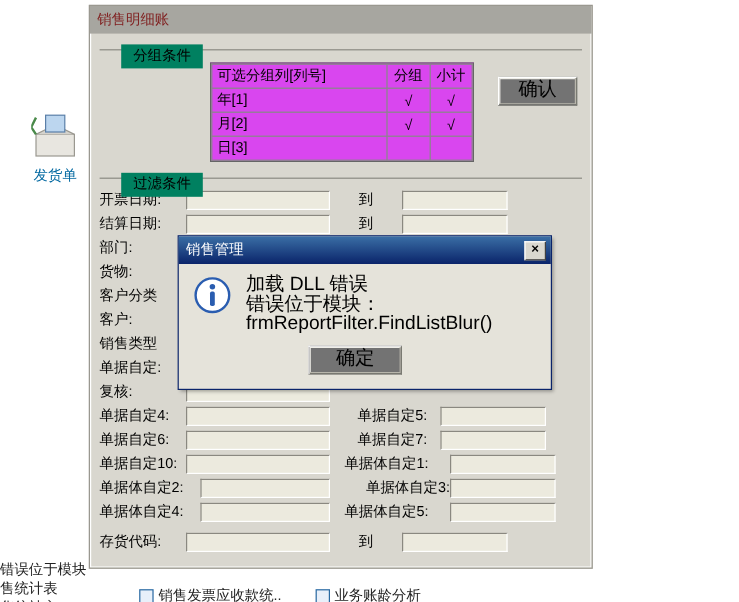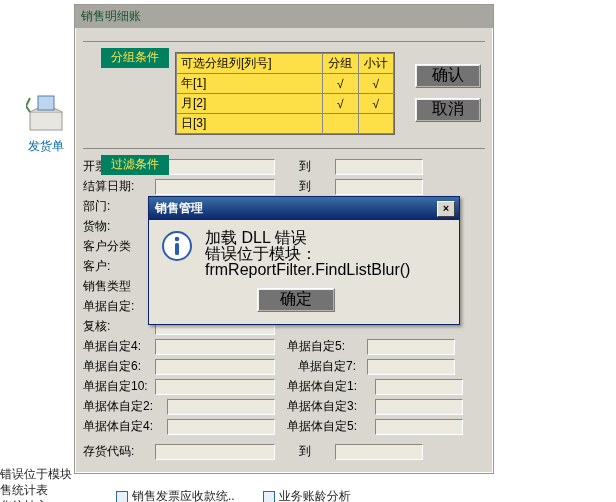--- a/index.html
+++ b/index.html
@@ -1,44 +1,44 @@
 <!DOCTYPE html>
 <html><head>
 <meta charset="utf-8">
 <style>
   html,body{margin:0;padding:0;width:616px;height:502px;background:#fff;font-family:"Microsoft YaHei","SimSun",Arial,sans-serif;font-size:12px;color:#000;overflow:hidden}
   .desktop{position:relative;width:616px;height:502px}
   .desk-icon{position:absolute;left:18px;top:94px;width:56px;text-align:center}
   .desk-icon svg{display:block;margin:0 auto}
   .desk-icon .lbl{margin-top:4px;font-size:12px;color:#0369a1}
   .main-win{position:absolute;left:74px;top:4px;width:420px;height:470px;background:#d9d7cf;border:1px solid #9a9890;box-shadow:0 0 0 1px #fff inset;box-sizing:border-box}
-  .titlebar{background:#a7a6a0;color:#14532d;font-size:12px;padding:3px 6px}
+  .titlebar{background:#a7a6a0;color:#7f1d1d;font-size:12px;padding:3px 6px}
   .body{position:relative;padding:6px 8px 8px 8px}
   .group-hdr{position:relative;height:14px;margin-bottom:2px}
   .group-hdr .line{position:absolute;top:7px;left:0;right:0;border-top:1px solid #8b8a82}
-  .group-hdr .lbl{position:absolute;top:14px;left:18px;background:#008060;color:#fde047;padding:1px 10px 2px 10px;font-size:12px}
-  .grid{margin:4px 0 0 92px;width:218px;border:1px solid #666;background:#fde047;font-size:12px}
+  .group-hdr .lbl{position:absolute;top:3px;left:18px;background:#008060;color:#000000;padding:1px 10px 2px 10px;font-size:12px}
+  .grid{margin:4px 0 0 92px;width:218px;border:1px solid #666;background:#d946ef;font-size:12px}
   .grid table{border-collapse:collapse;width:100%}
   .grid th,.grid td{border:1px solid #888;padding:1px 4px;font-weight:normal;text-align:left;height:16px;box-sizing:border-box}
   .grid th.g1{width:140px}
   .grid th.g2,.grid th.g3{width:34px;text-align:center}
   .grid td.ck{text-align:center;font-family:Arial}
   .btn{display:block;width:64px;height:22px;background:#737373;border:1px solid #fff;border-right-color:#7a7a72;border-bottom-color:#7a7a72;box-shadow:inset -1px -1px 0 #b8b6ac,inset 1px 1px 0 #efeee8;font-size:16px;text-align:center;line-height:20px;cursor:default}
   .side-btns{position:absolute;right:12px;top:36px}
   .side-btns .btn{margin-bottom:10px}
   .form-area{margin-top:2px}
   .row{display:flex;align-items:center;height:19px;margin-bottom:1px}
   .lblcell{width:72px;color:#000000}
   .midcell{width:60px;text-align:center}
   .inp{height:16px;background:#eceade;border:1px solid #fff;border-top-color:#8a8880;border-left-color:#8a8880;box-sizing:border-box}
   .inp.w1{width:120px}
   .inp.w2{width:88px}
   .dialog{position:absolute;left:148px;top:196px;width:310px;background:#e5e3da;border:1px solid #0a246a;box-shadow:2px 2px 3px rgba(0,0,0,.35)}
   .dlg-title{background:linear-gradient(#3a6ea5,#0a246a);color:#fff;font-size:12px;padding:3px 4px 3px 6px;display:flex;align-items:center}
-  .dlg-title .t{flex:1;font-weight:bold}
+  .dlg-title .t{flex:1;font-weight:normal}
   .dlg-x{width:16px;height:14px;background:#d9d7cf;border:1px solid #fff;border-right-color:#404040;border-bottom-color:#404040;color:#000;font:bold 11px/12px Arial;text-align:center;cursor:default}
   .dlg-body{padding:10px 12px 6px 12px;display:flex}
   .dlg-ico{width:32px;height:32px;margin-right:12px;flex:none}
   .dlg-txt{font-size:16px;line-height:16px}
   .dlg-btnrow{text-align:center;padding:4px 16px 12px 0}
   .dlg-btnrow .btn{display:inline-block;width:76px}
   .left-links{position:absolute;left:0;top:466px;font-size:12px;color:#222;line-height:16px}
   .bottom-link{position:absolute;left:116px;top:488px;font-size:12px;color:#222;display:flex;align-items:center;gap:4px}
   .tiny-sq{width:10px;height:10px;border:1px solid #2a6aa2;background:#e8f0fa}
 </style>
@@ -55,21 +55,20 @@
       <path d="M4 4 L0 12 L4 18" fill="none" stroke="#4a8a4a" stroke-width="2"></path>
     </svg>
     <div class="lbl">发货单</div>
   </div>
 
   <div class="main-win">
     <div class="titlebar">销售明细账</div>
     <div class="body">
       <div class="side-btns">
         <div class="btn">确认</div>
-        <div class="btn">取消</div>
       </div>
 
       <div class="group-hdr">
         <div class="line"></div>
         <span class="lbl">分组条件</span>
       </div>
 
       <div class="grid">
         <table>
           <tbody>
@@ -141,39 +140,39 @@
             <div class="lblcell">单据自定:</div>
             <div class="inp w1"></div>
           </div>
         <div class="row">
             <div class="lblcell">复核:</div>
             <div class="inp w1"></div>
           </div>
         <div class="row">
             <div class="lblcell">单据自定4:</div>
             <div class="inp w1"></div>
-            <div class="midcell" style="width:80px;text-align:left;padding-left:12px">单据自定5:</div>
+            <div class="midcell" style="width:80px;text-align:center;padding-left:12px">单据自定5:</div>
             <div class="inp w2"></div>
           </div>
         <div class="row">
             <div class="lblcell">单据自定6:</div>
             <div class="inp w1"></div>
             <div class="midcell" style="width:80px;text-align:center;padding-left:12px">单据自定7:</div>
             <div class="inp w2"></div>
           </div>
         <div class="row">
             <div class="lblcell">单据自定10:</div>
             <div class="inp w1"></div>
             <div class="midcell" style="width:88px;text-align:left;padding-left:12px">单据体自定1:</div>
             <div class="inp w2"></div>
           </div>
         <div class="row">
             <div class="lblcell" style="width:84px">单据体自定2:</div>
             <div class="inp w1" style="width:108px"></div>
-            <div class="midcell" style="width:88px;text-align:left;padding-left:12px">单据体自定3:</div>
+            <div class="midcell" style="width:88px;text-align:right;padding-left:12px">单据体自定3:</div>
             <div class="inp w2"></div>
           </div>
         <div class="row">
             <div class="lblcell" style="width:84px">单据体自定4:</div>
             <div class="inp w1" style="width:108px"></div>
             <div class="midcell" style="width:88px;text-align:left;padding-left:12px">单据体自定5:</div>
             <div class="inp w2"></div>
           </div>
         <div class="row" style="margin-top:6px">
             <div class="lblcell">存货代码:</div>

